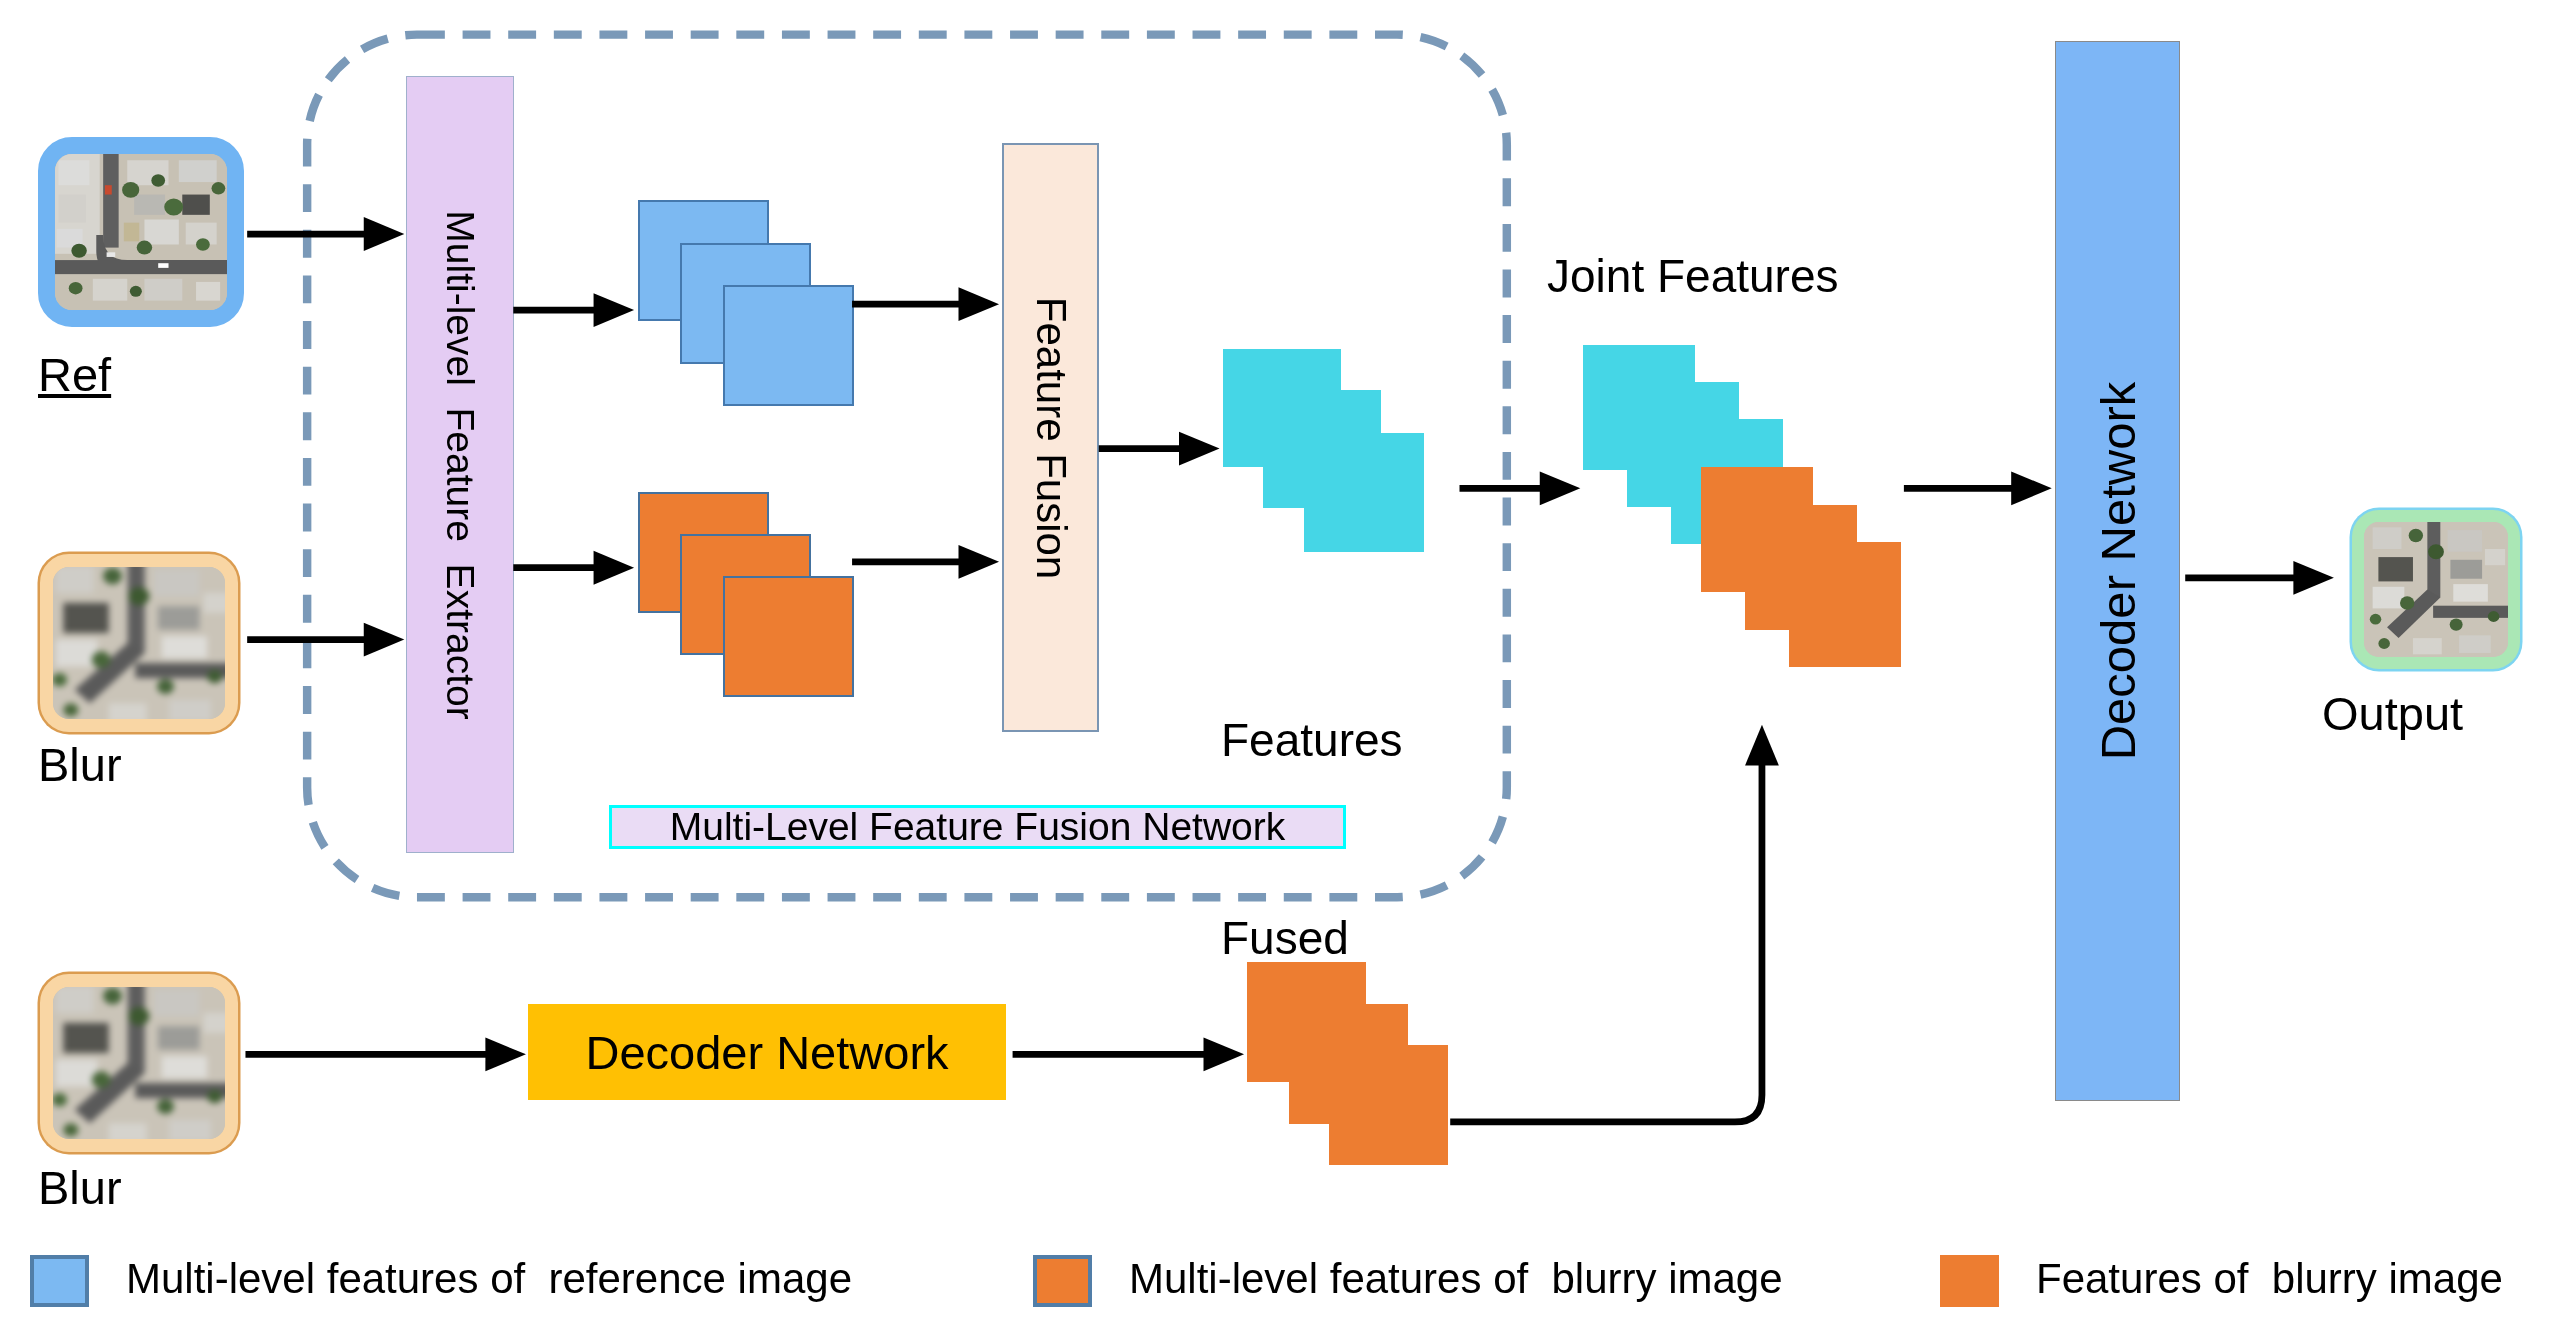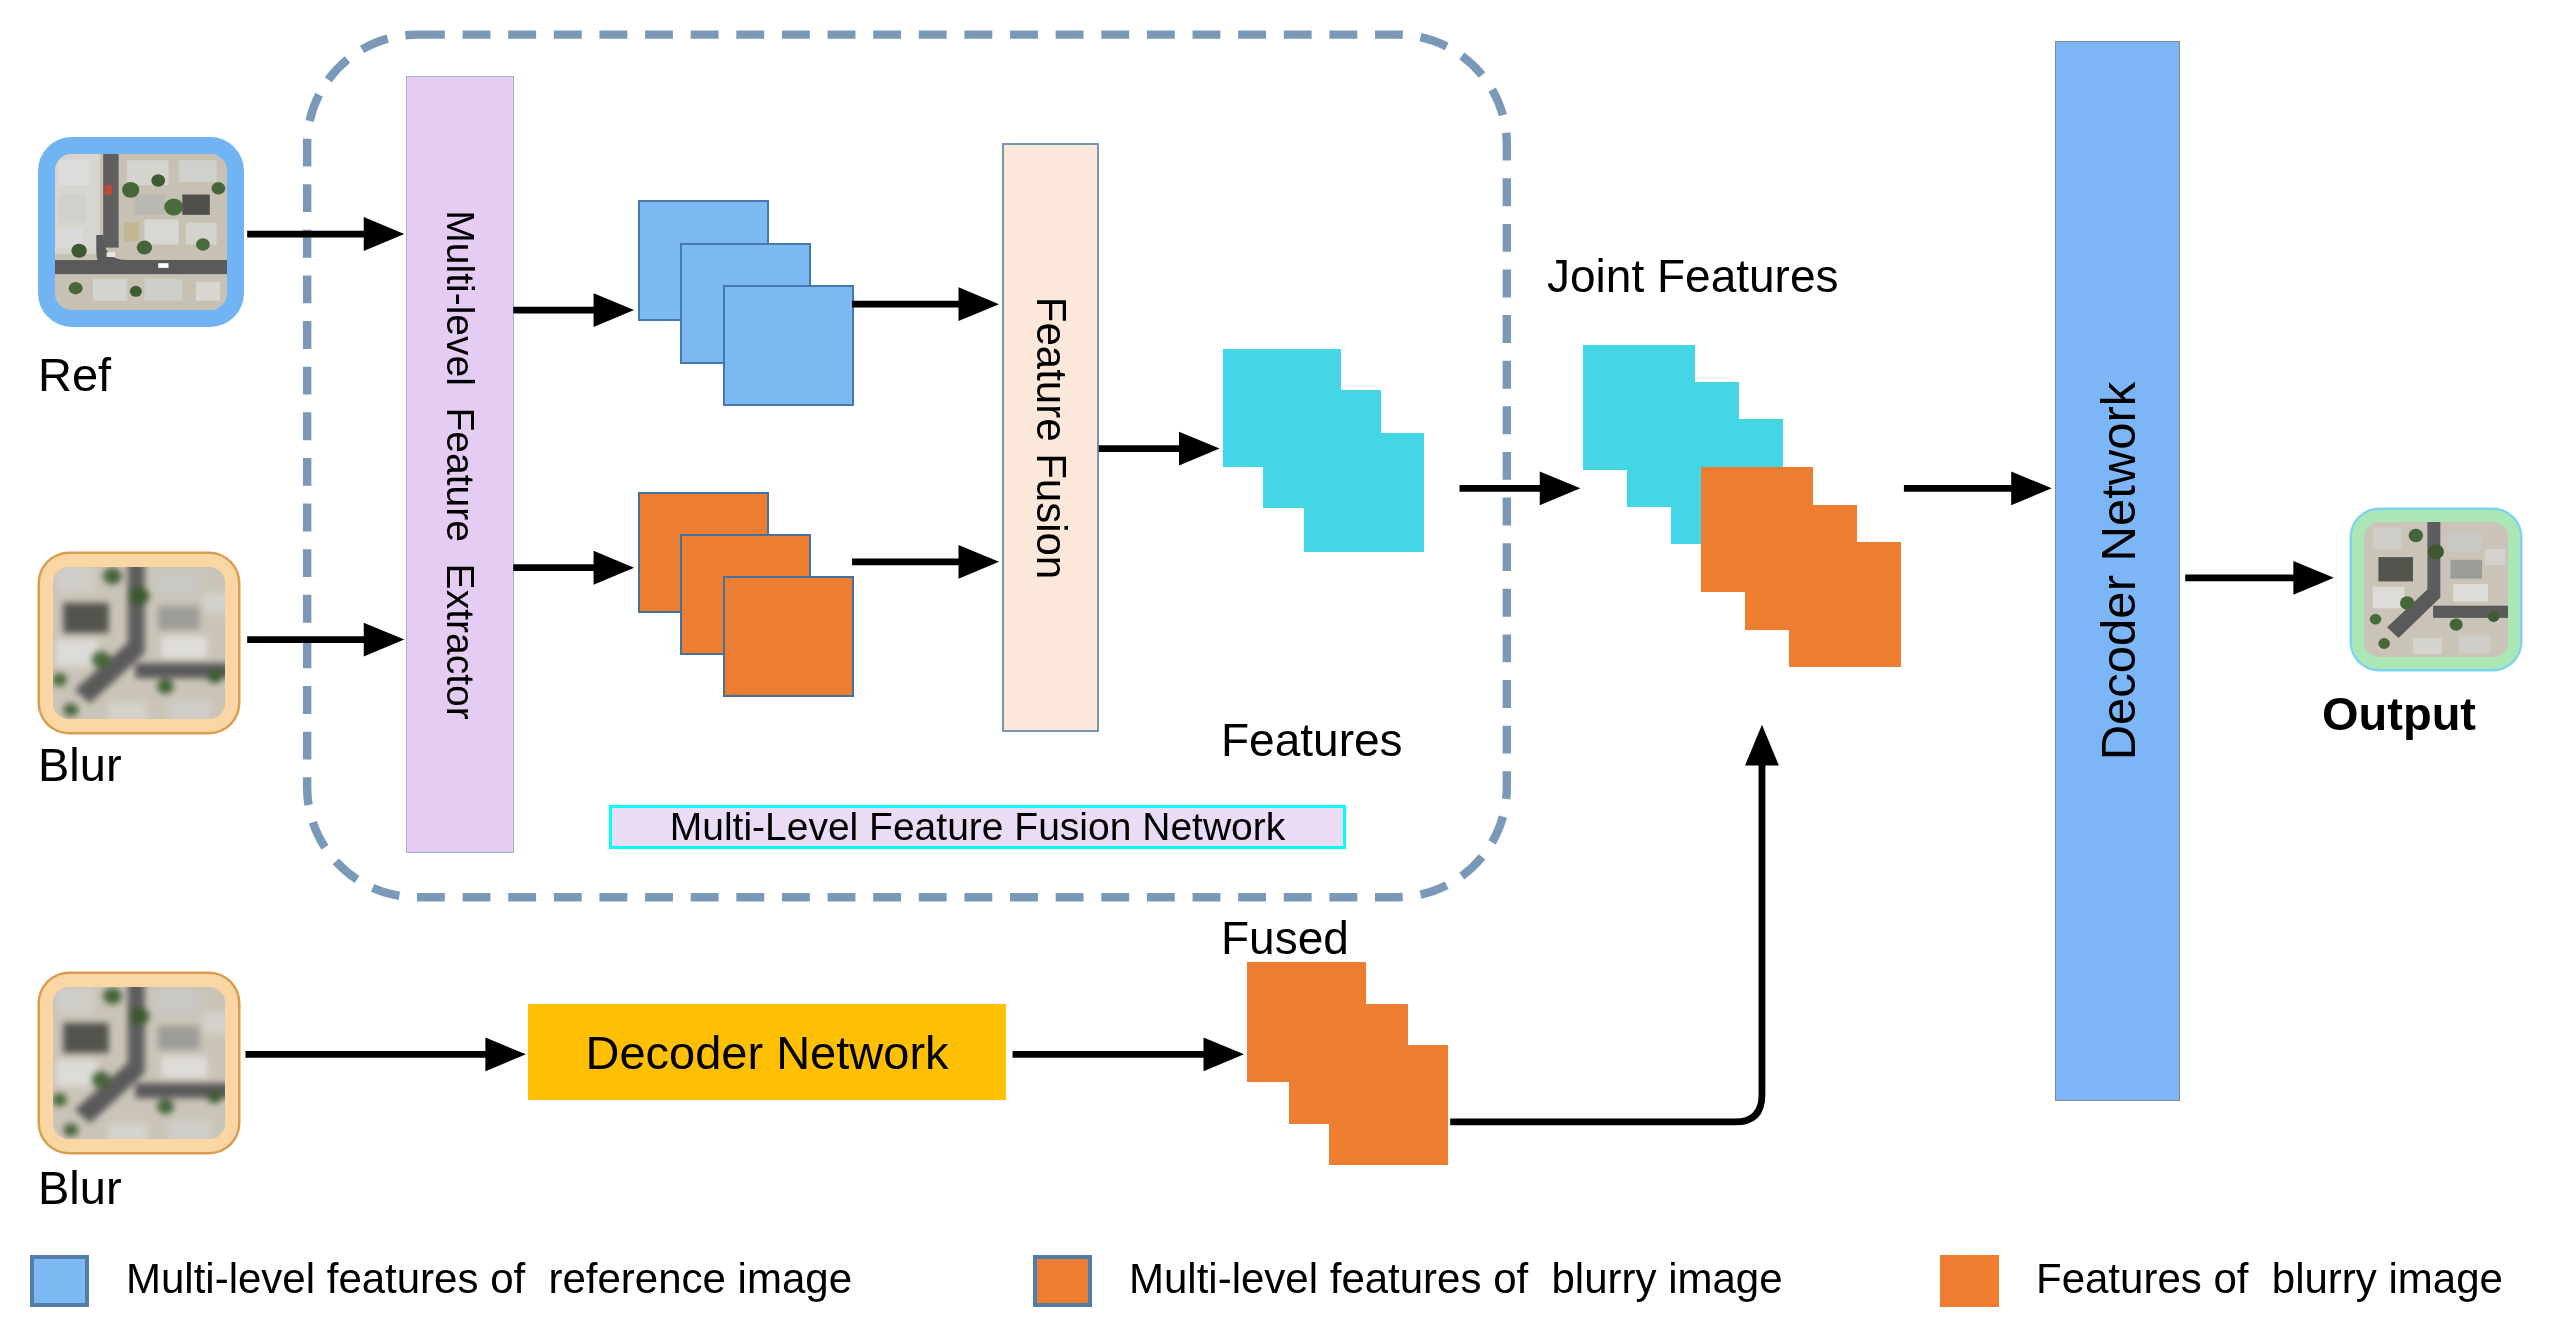--- a/index.html
+++ b/index.html
@@ -132,42 +132,42 @@
 
   <svg id="dashed-svg" width="2576" height="1334" viewBox="0 0 3048 1579">
     <rect x="363" y="41" width="1420" height="1021" rx="130" ry="130" fill="none" stroke="var(--dash-color)" stroke-width="10" stroke-dasharray="33 21"></rect>
   </svg>
 
   <div class="abs photo ref-frame" style="left:38px; top:137px; width:172px; height:156px;">
       <svg viewBox="0 0 100 100" preserveAspectRatio="none">
         <use href="#scene-ref"></use>
       </svg>
     </div>
-  <div class="abs label center" style="left:38px; top:347px; width:205px; font-size:47px;">Ref</div>
+  <div class="abs label center" style="left:38px; top:347px; width:205px; font-size:47px;text-decoration:underline;">Ref</div>
 
   <div class="abs photo blur-frame blurred" style="left:40px; top:554px; width:172px; height:152px;">
       <svg viewBox="0 0 100 100" preserveAspectRatio="none">
         <use href="#scene-out"></use>
       </svg>
     </div>
   <div class="abs label center" style="left:38px; top:737px; width:205px; font-size:47px;">Blur</div>
 
   <div class="abs photo blur-frame blurred" style="left:40px; top:974px; width:172px; height:152px;">
       <svg viewBox="0 0 100 100" preserveAspectRatio="none">
         <use href="#scene-out"></use>
       </svg>
     </div>
   <div class="abs label center" style="left:38px; top:1160px; width:205px; font-size:47px;">Blur</div>
 
   <div class="abs photo out-frame" style="left:2352px; top:510px; width:144px; height:135px;">
       <svg viewBox="0 0 100 100" preserveAspectRatio="none">
         <use href="#scene-out"></use>
       </svg>
     </div>
-  <div class="abs label center" style="left:2322px; top:686px; width:203px; font-size:47px;font-weight:bold;">Output</div>
+  <div class="abs label center" style="left:2322px; top:686px; width:203px; font-size:47px;">Output</div>
 
   <div id="extractor-box" class="abs vbox rot-cw" style="left:406px; top:76px; width:106px; height:775px;">
     <span class="vtext" style="white-space:pre;">Multi-level  Feature  Extractor</span>
   </div>
 
   <div id="fusion-box" class="abs vbox rot-cw" style="left:1002px; top:143px; width:93px; height:585px;">
     <span class="vtext" style="white-space:pre;">Feature Fusion</span>
   </div>
 
   <div id="decoder-box" class="abs vbox rot-ccw" style="left:2055px; top:41px; width:123px; height:1058px;">

